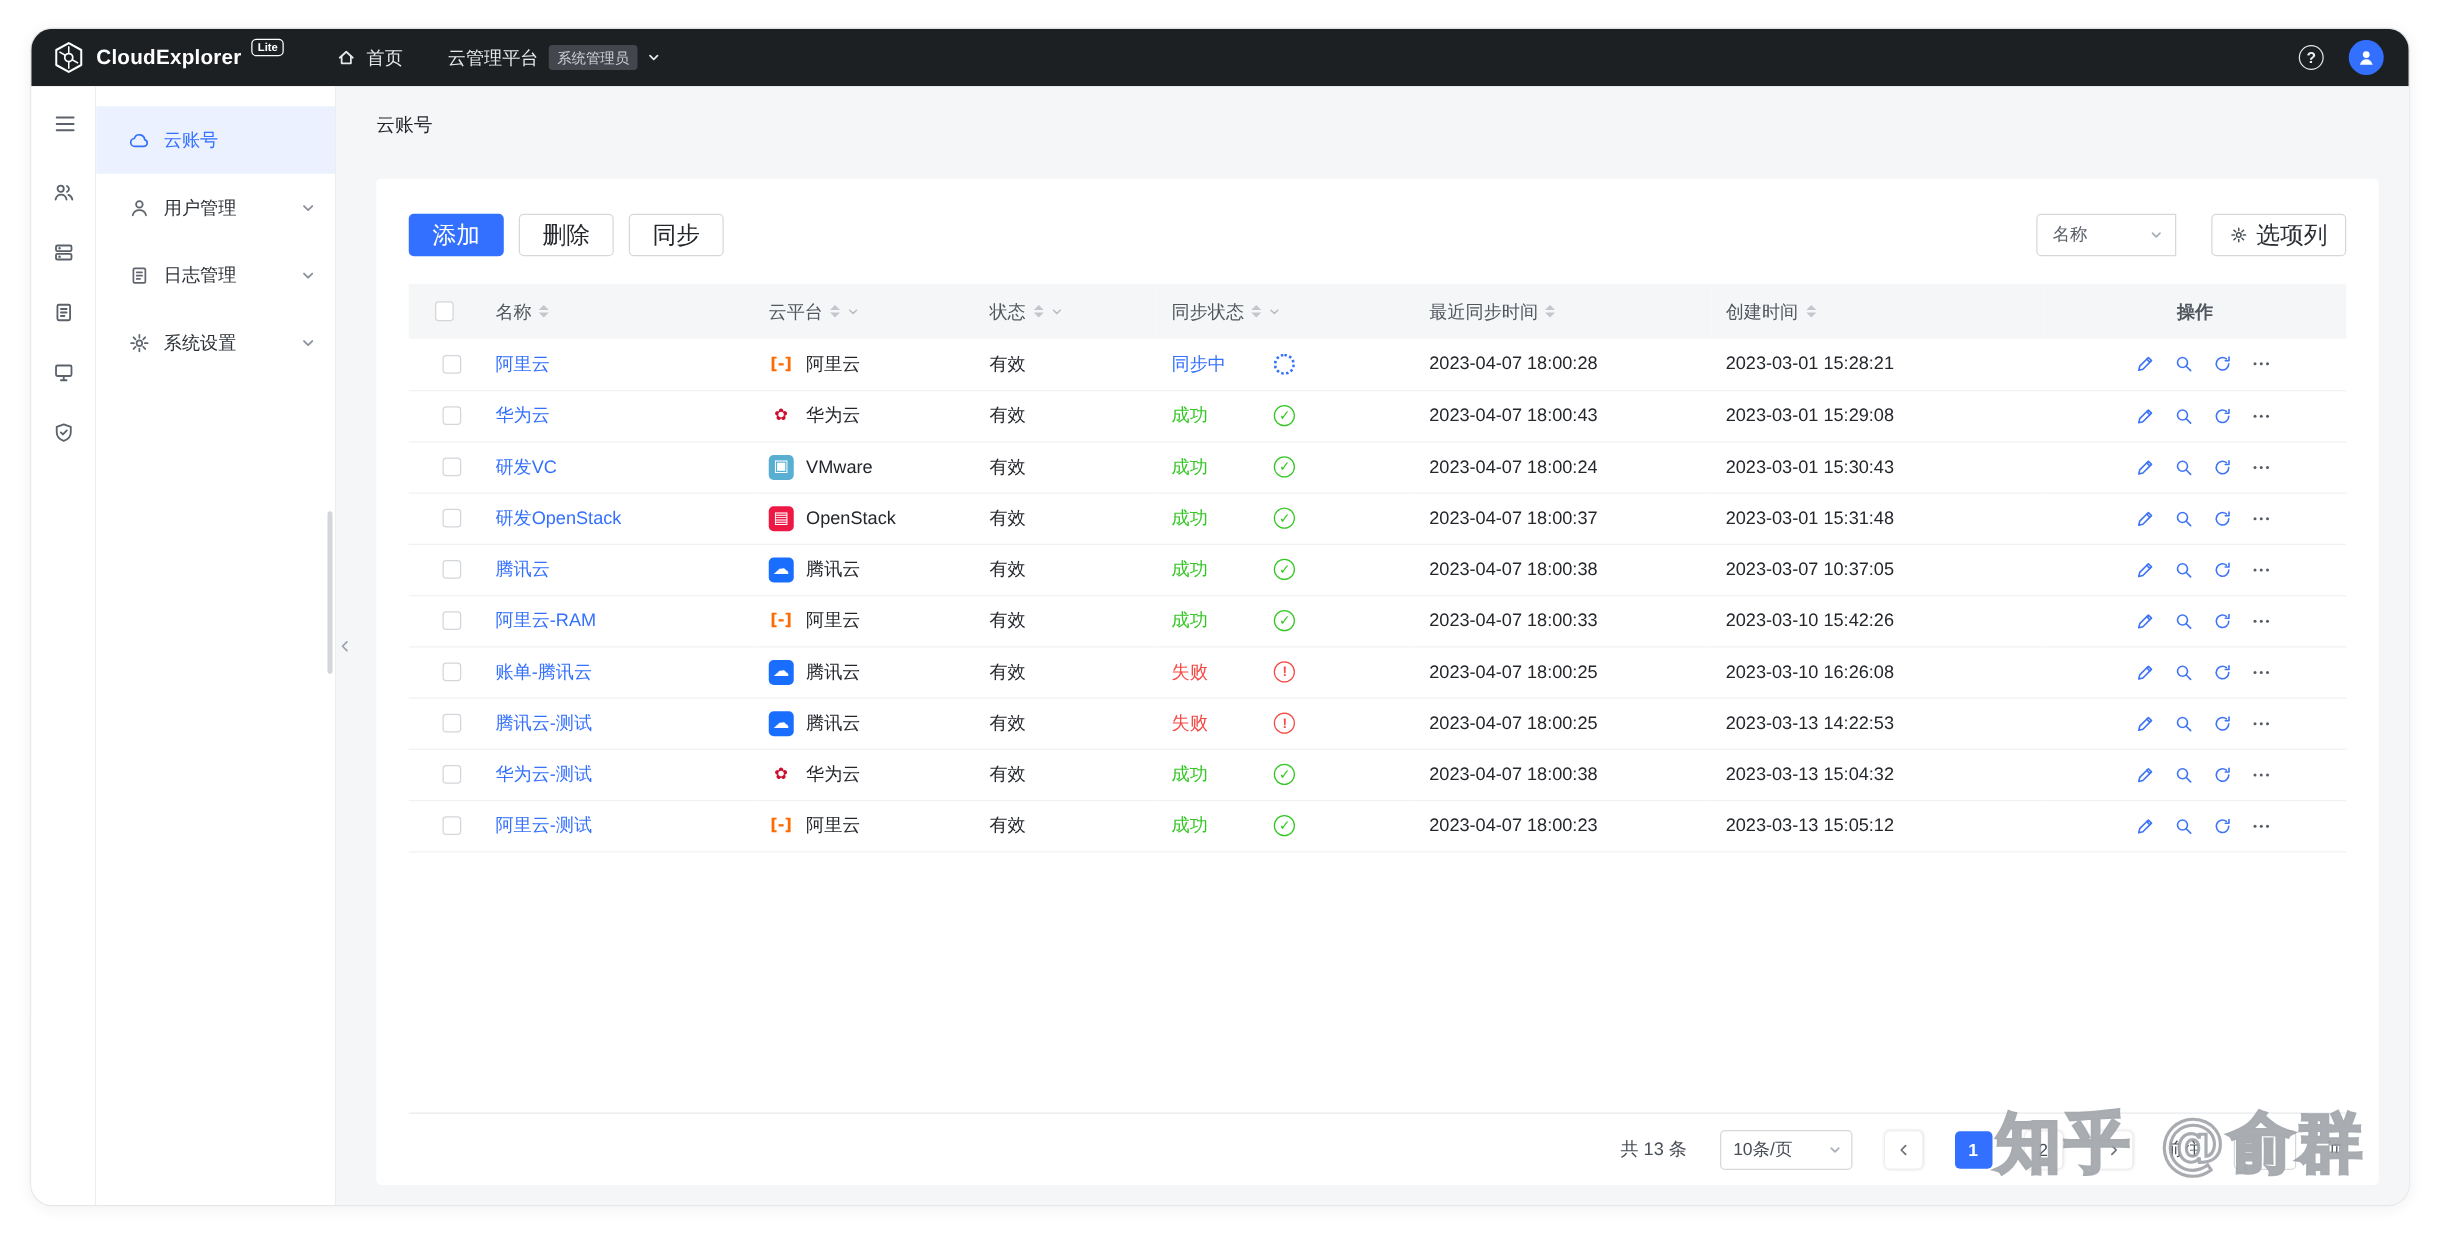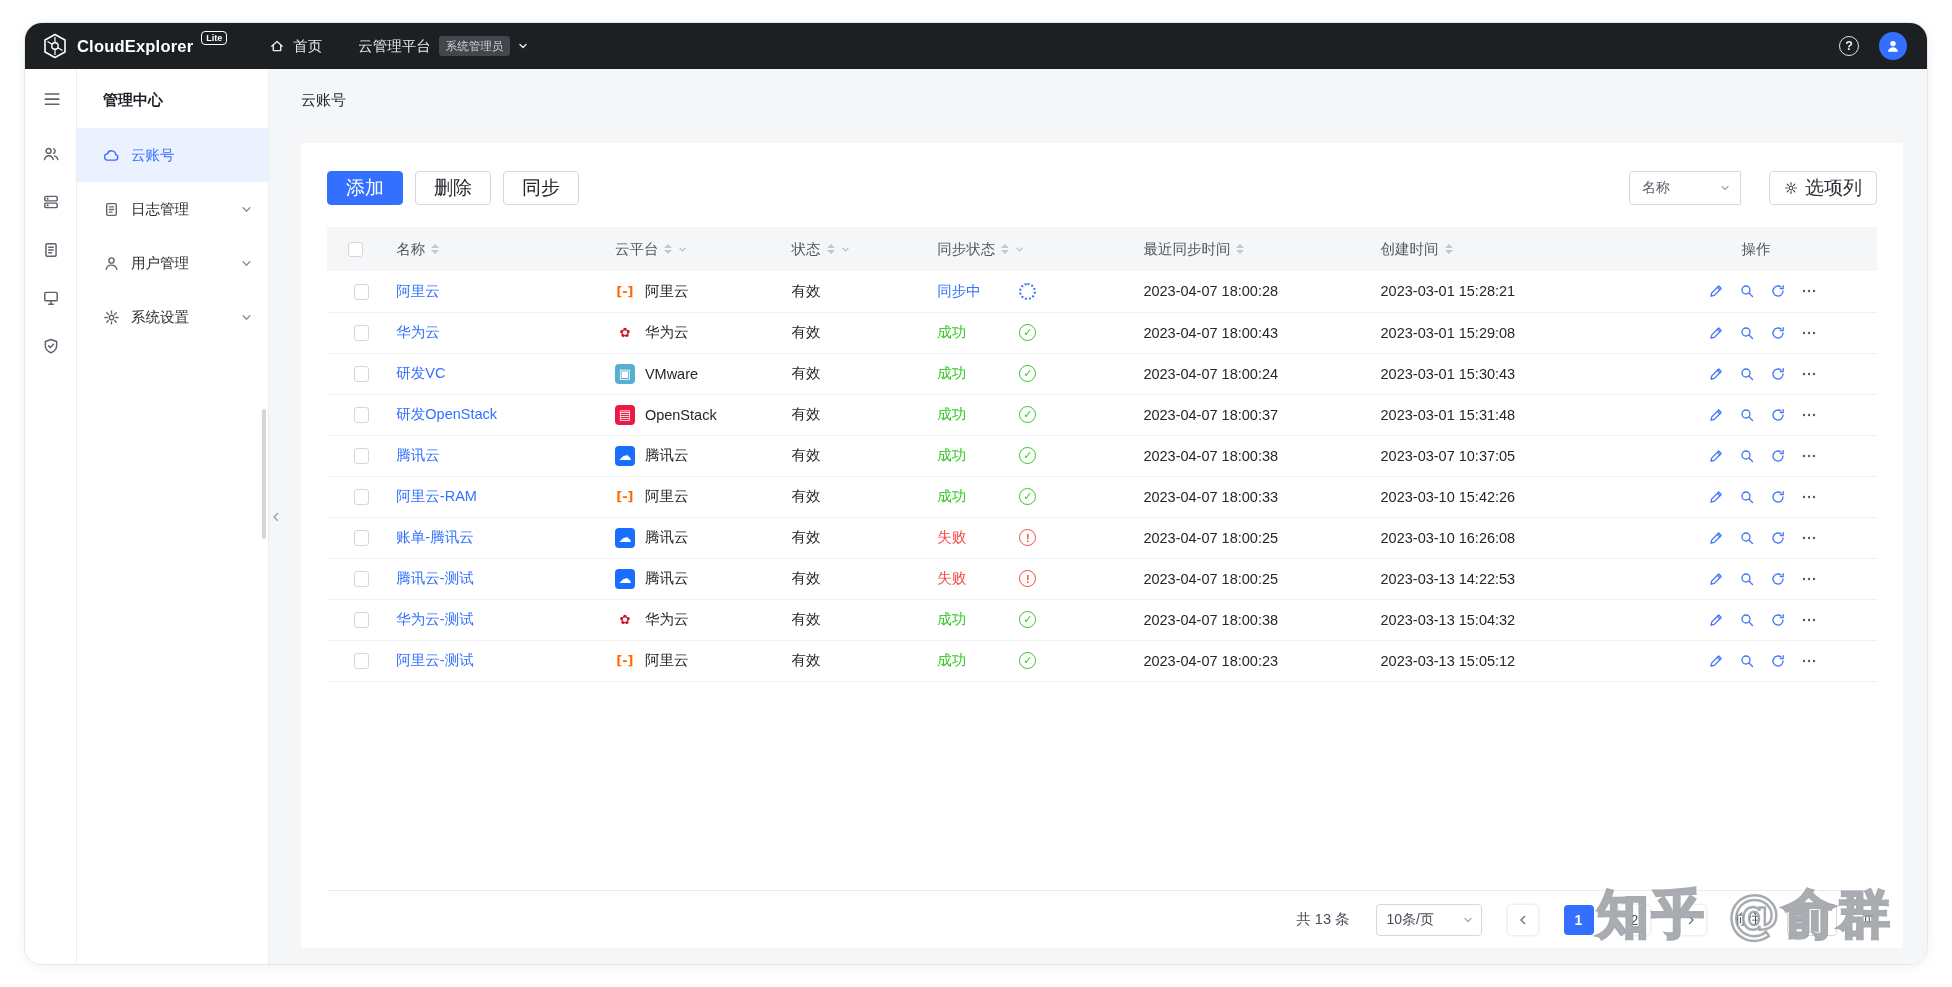--- a/index.html
+++ b/index.html
@@ -78,21 +78,21 @@
   .btn.cols{display:flex;align-items:center;gap:7px;padding:0 14px;color:#2b3036;}
   .btn.cols .icon{color:#4b5158;}
 
   
   table{width:100%;border-collapse:collapse;table-layout:fixed;}
   col.c-check{width:3.7%;} col.c-name{width:14.1%;} col.c-platform{width:11.4%;} col.c-status{width:9.4%;}
   col.c-sync{width:13.3%;} col.c-last{width:15.3%;} col.c-created{width:17.2%;} col.c-ops{width:15.6%;}
   thead th{background:#f5f6f7;height:44px;font-size:14.5px;color:#51575e;font-weight:500;text-align:left;padding:0 0 0 12px;}
   thead th.center{padding:0;}
   .th-inner{display:flex;align-items:center;}
-  .th-inner.center{justify-content:center;}
+  .th-inner.center{justify-content:center;font-weight:bold;}
   tbody td{height:41px;border-bottom:1px solid #f0f1f3;font-size:14.5px;color:#23262b;padding:0 0 0 12px;}
   td.center,th.center{text-align:center;}
   .checkbox{display:inline-block;width:15.5px;height:15.5px;border:1px solid #d3d6da;border-radius:3px;background:#fff;
             vertical-align:middle;cursor:pointer;}
   .link{color:var(--link);text-decoration:none;cursor:pointer;}
   .cell-flex{display:flex;align-items:center;gap:10px;}
   .p-icon{width:20px;height:20px;border-radius:4px;display:flex;align-items:center;justify-content:center;
           font-size:13px;font-weight:700;font-family:"DejaVu Sans",sans-serif;flex:0 0 20px;}
   .sync-text{width:72px;}
   .sync-text.loading{color:var(--primary);}
@@ -222,54 +222,53 @@
           <button class="strip-btn">
             <svg width="18" height="18" viewBox="0 0 16 16" fill="none" stroke="currentColor" stroke-width="1.3" stroke-linecap="round" stroke-linejoin="round">
               <path d="M8 2.2 13 4v3.8c0 3-2 5.1-5 6.2-3-1.1-5-3.2-5-6.2V4z"></path>
                 <path d="M5.9 7.9l1.5 1.5 2.8-2.9"></path>
             </svg>
           </button>
         </div>
       </aside>
 
       <aside class="menu">
-        <div class="menu-title">管理中心</div>
 
         <div class="menu-item active">
           <span class="mi-icon">
             <svg width="17" height="17" viewBox="0 0 16 16" fill="none" stroke="currentColor" stroke-width="1.3" stroke-linecap="round" stroke-linejoin="round">
               <path d="M4.7 12.3h6.8a2.6 2.6 0 0 0 .5-5.1 4 4 0 0 0-7.8-.8 2.8 2.8 0 0 0 .5 5.9z"></path>
             </svg>
           </span>
           <span class="mi-label">云账号</span>
         </div>
 
         <div class="menu-item">
           <span class="mi-icon">
             <svg width="17" height="17" viewBox="0 0 16 16" fill="none" stroke="currentColor" stroke-width="1.3" stroke-linecap="round" stroke-linejoin="round">
-              <rect x="3.5" y="2.5" width="9" height="11" rx="1"></rect>
-                <path d="M6 5.5h4M6 8h4M6 10.5h2.5"></path>
+              <circle cx="8" cy="5.2" r="2.5"></circle>
+                <path d="M3 13.4c.6-2.6 2.6-3.9 5-3.9s4.4 1.3 5 3.9"></path>
             </svg>
           </span>
-          <span class="mi-label">日志管理</span>
+          <span class="mi-label">用户管理</span>
           <span class="mi-chevron">
             <svg width="11" height="11" viewBox="0 0 10 10" fill="none" stroke="currentColor" stroke-width="1.3" stroke-linecap="round" stroke-linejoin="round">
                 <path d="M2 3.5l3 3 3-3"></path>
               </svg>
           </span>
         </div>
 
         <div class="menu-item">
           <span class="mi-icon">
             <svg width="17" height="17" viewBox="0 0 16 16" fill="none" stroke="currentColor" stroke-width="1.3" stroke-linecap="round" stroke-linejoin="round">
-              <circle cx="8" cy="5.2" r="2.5"></circle>
-                <path d="M3 13.4c.6-2.6 2.6-3.9 5-3.9s4.4 1.3 5 3.9"></path>
+              <rect x="3.5" y="2.5" width="9" height="11" rx="1"></rect>
+                <path d="M6 5.5h4M6 8h4M6 10.5h2.5"></path>
             </svg>
           </span>
-          <span class="mi-label">用户管理</span>
+          <span class="mi-label">日志管理</span>
           <span class="mi-chevron">
             <svg width="11" height="11" viewBox="0 0 10 10" fill="none" stroke="currentColor" stroke-width="1.3" stroke-linecap="round" stroke-linejoin="round">
                 <path d="M2 3.5l3 3 3-3"></path>
               </svg>
           </span>
         </div>
 
 
         <div class="menu-item">
           <span class="mi-icon">

